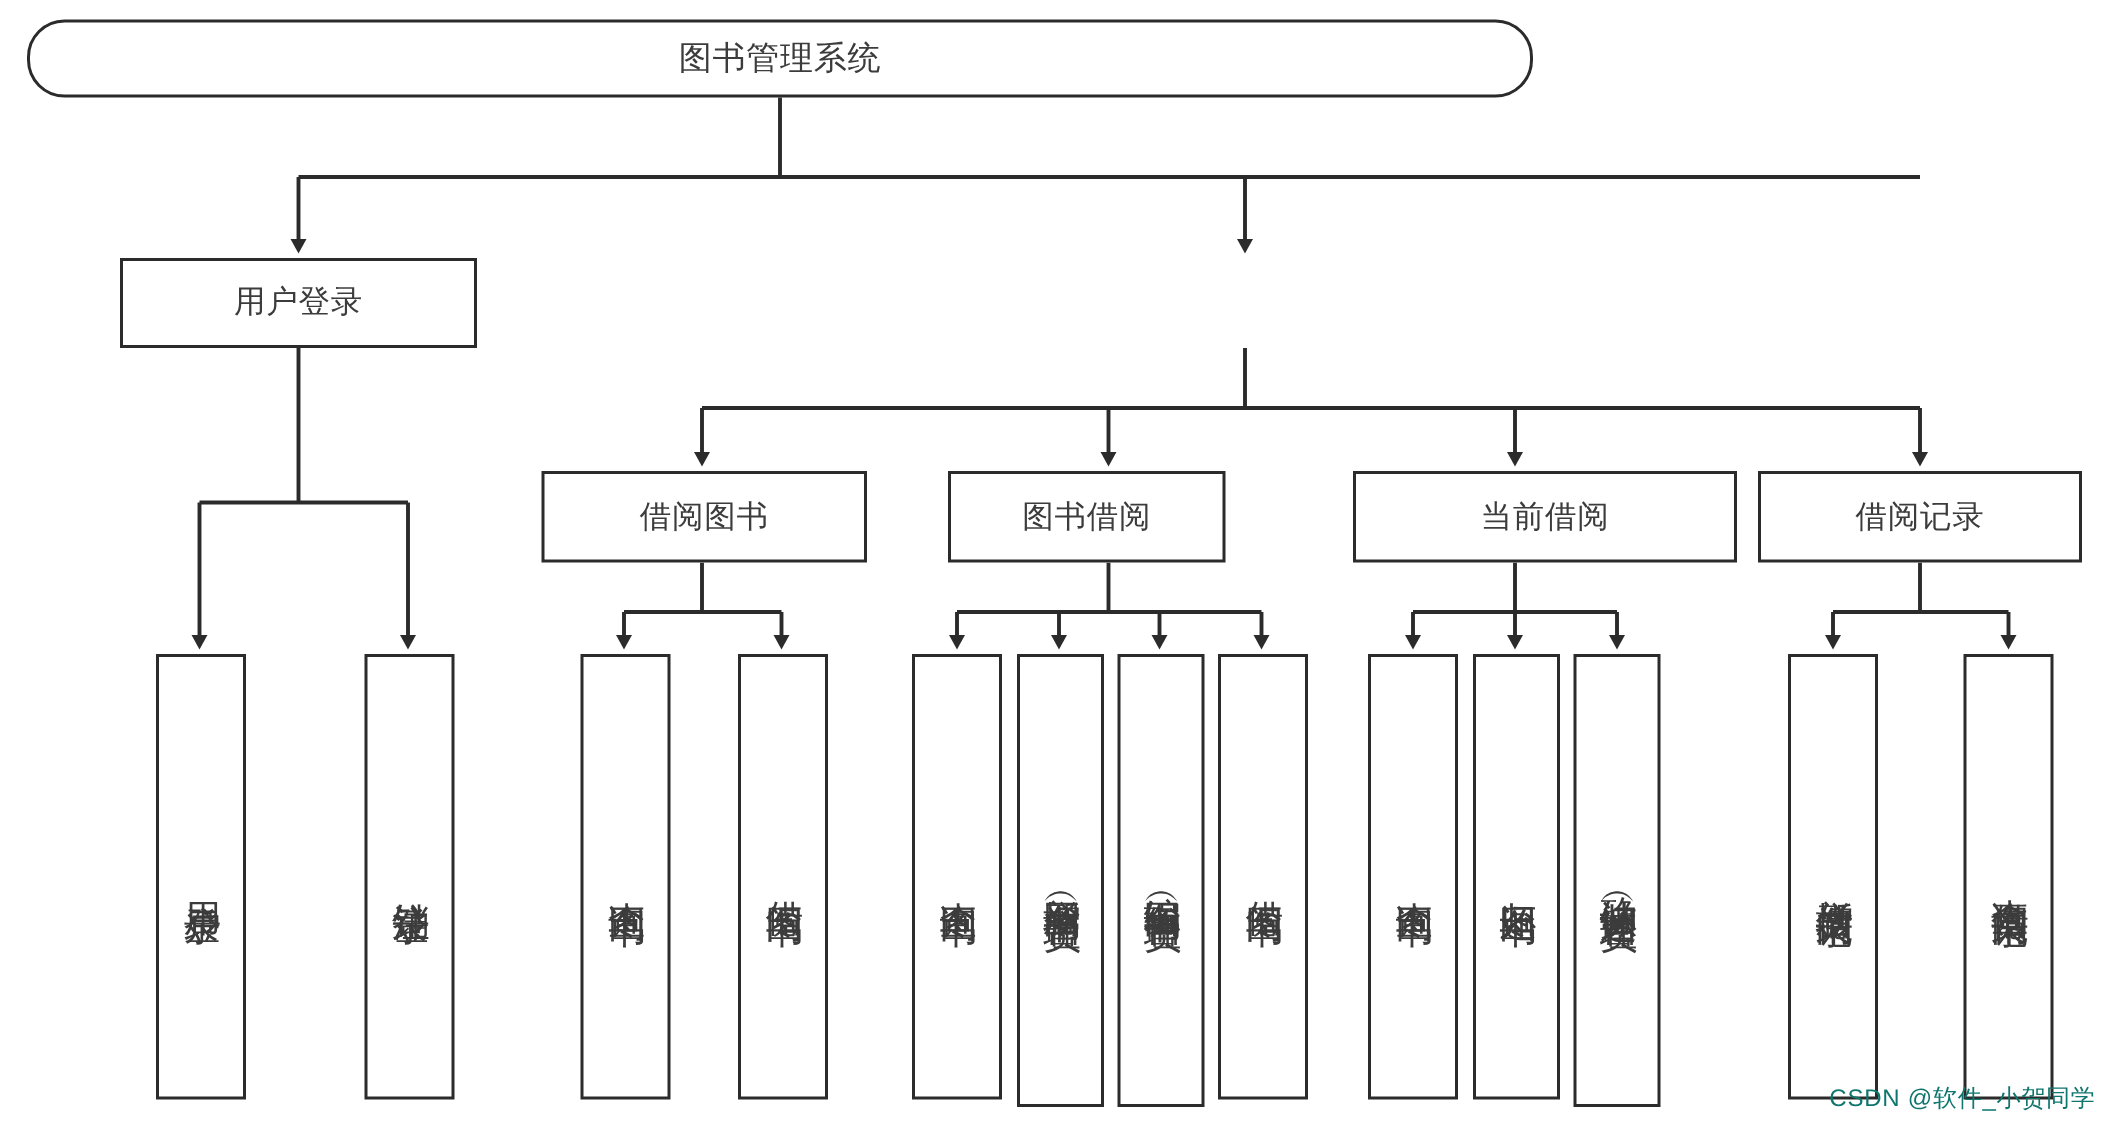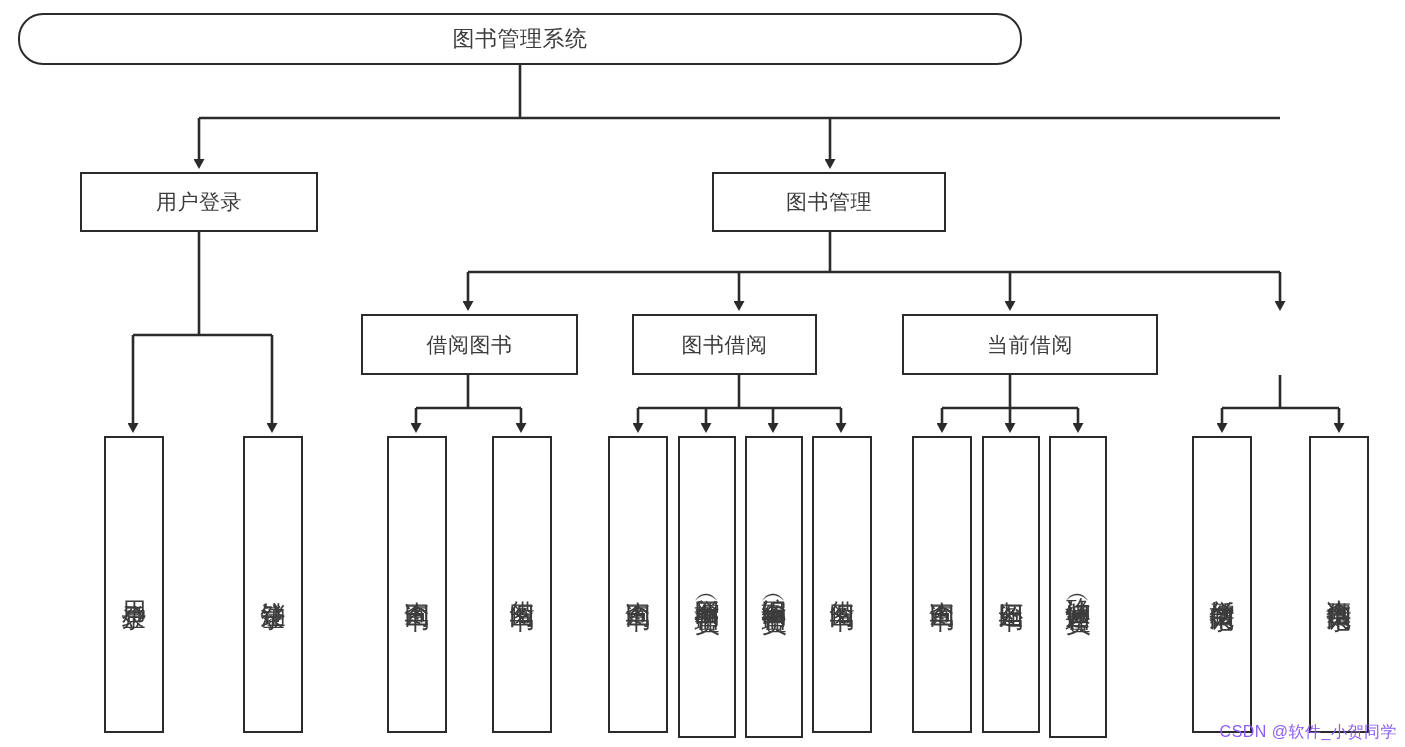--- a/index.html
+++ b/index.html
@@ -61,21 +61,21 @@
     font-size: 25px;
     line-height: 1.08;
     letter-spacing: 2px;
     white-space: nowrap;
   }
   .watermark {
     position: absolute;
     right: 8px;
     bottom: 4px;
     font-size: 16px;
-    color: #8b5cf6;
+    color: #0f766e;
     letter-spacing: 0.5px;
     white-space: nowrap;
     user-select: none;
   }
 </style>
 </head>
 <body>
 
 <div id="canvas">
 
@@ -129,33 +129,33 @@
     </g>
   </svg>
 
   <div class="node horiz root" style="left:18px; top:13px; width:1004px; height:52px;border-radius:25px;">
     <span class="label">图书管理系统</span>
   </div>
 
   <div class="node horiz" style="left:80px; top:172px; width:238px; height:60px;">
     <span class="label">用户登录</span>
   </div>
-  <div class="node horiz" style="left:712px; top:172px; width:234px; height:60px;">
-    <span class="label">图书管理</span>
-  </div>
 
   <div class="node horiz" style="left:361px; top:314px; width:217px; height:61px;">
     <span class="label">借阅图书</span>
   </div>
   <div class="node horiz" style="left:632px; top:314px; width:185px; height:61px;">
     <span class="label">图书借阅</span>
   </div>
   <div class="node horiz" style="left:902px; top:314px; width:256px; height:61px;">
     <span class="label">当前借阅</span>
   </div>
+  <div class="node horiz" style="left:1172px; top:314px; width:216px; height:61px;">
+    <span class="label">借阅记录</span>
+  </div>
 
   <div class="node vert" style="left:104px; top:436px; width:60px; height:297px;">
     <span class="label">用户登录</span>
   </div>
   <div class="node vert" style="left:243px; top:436px; width:60px; height:297px;">
     <span class="label">注销登录</span>
   </div>
 
   <div class="node vert" style="left:387px; top:436px; width:60px; height:297px;">
     <span class="label">查询图书</span>

